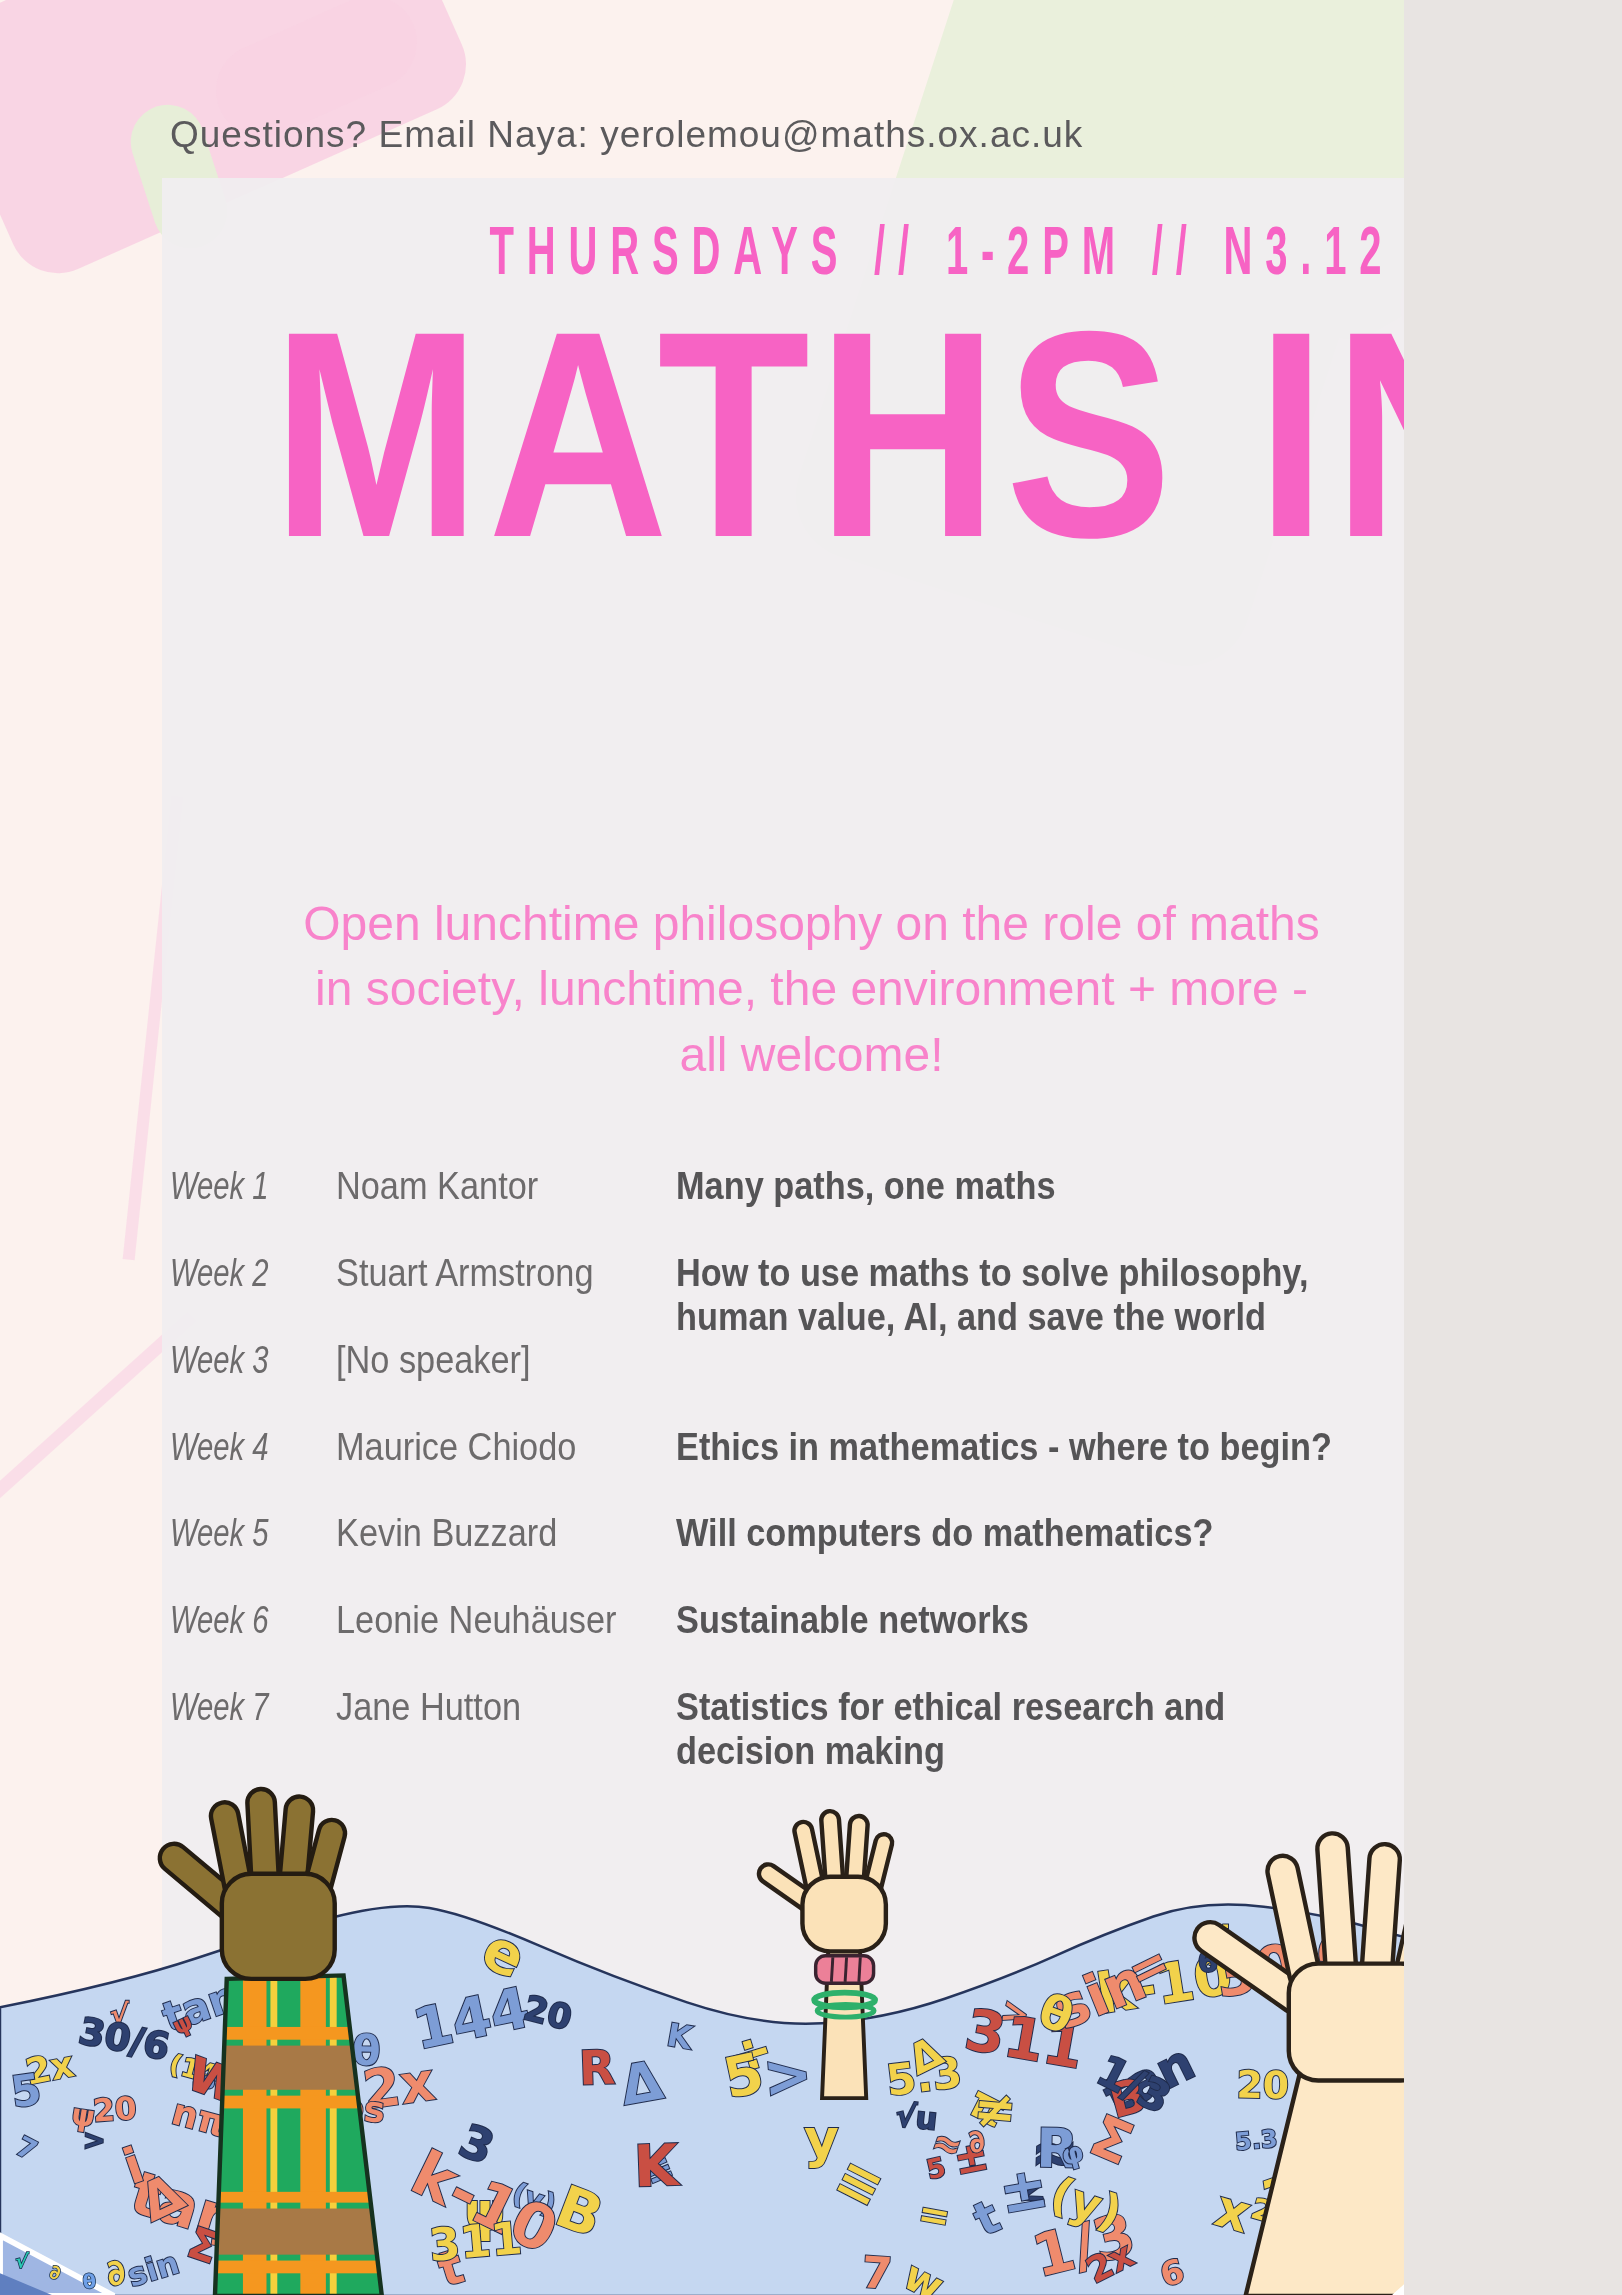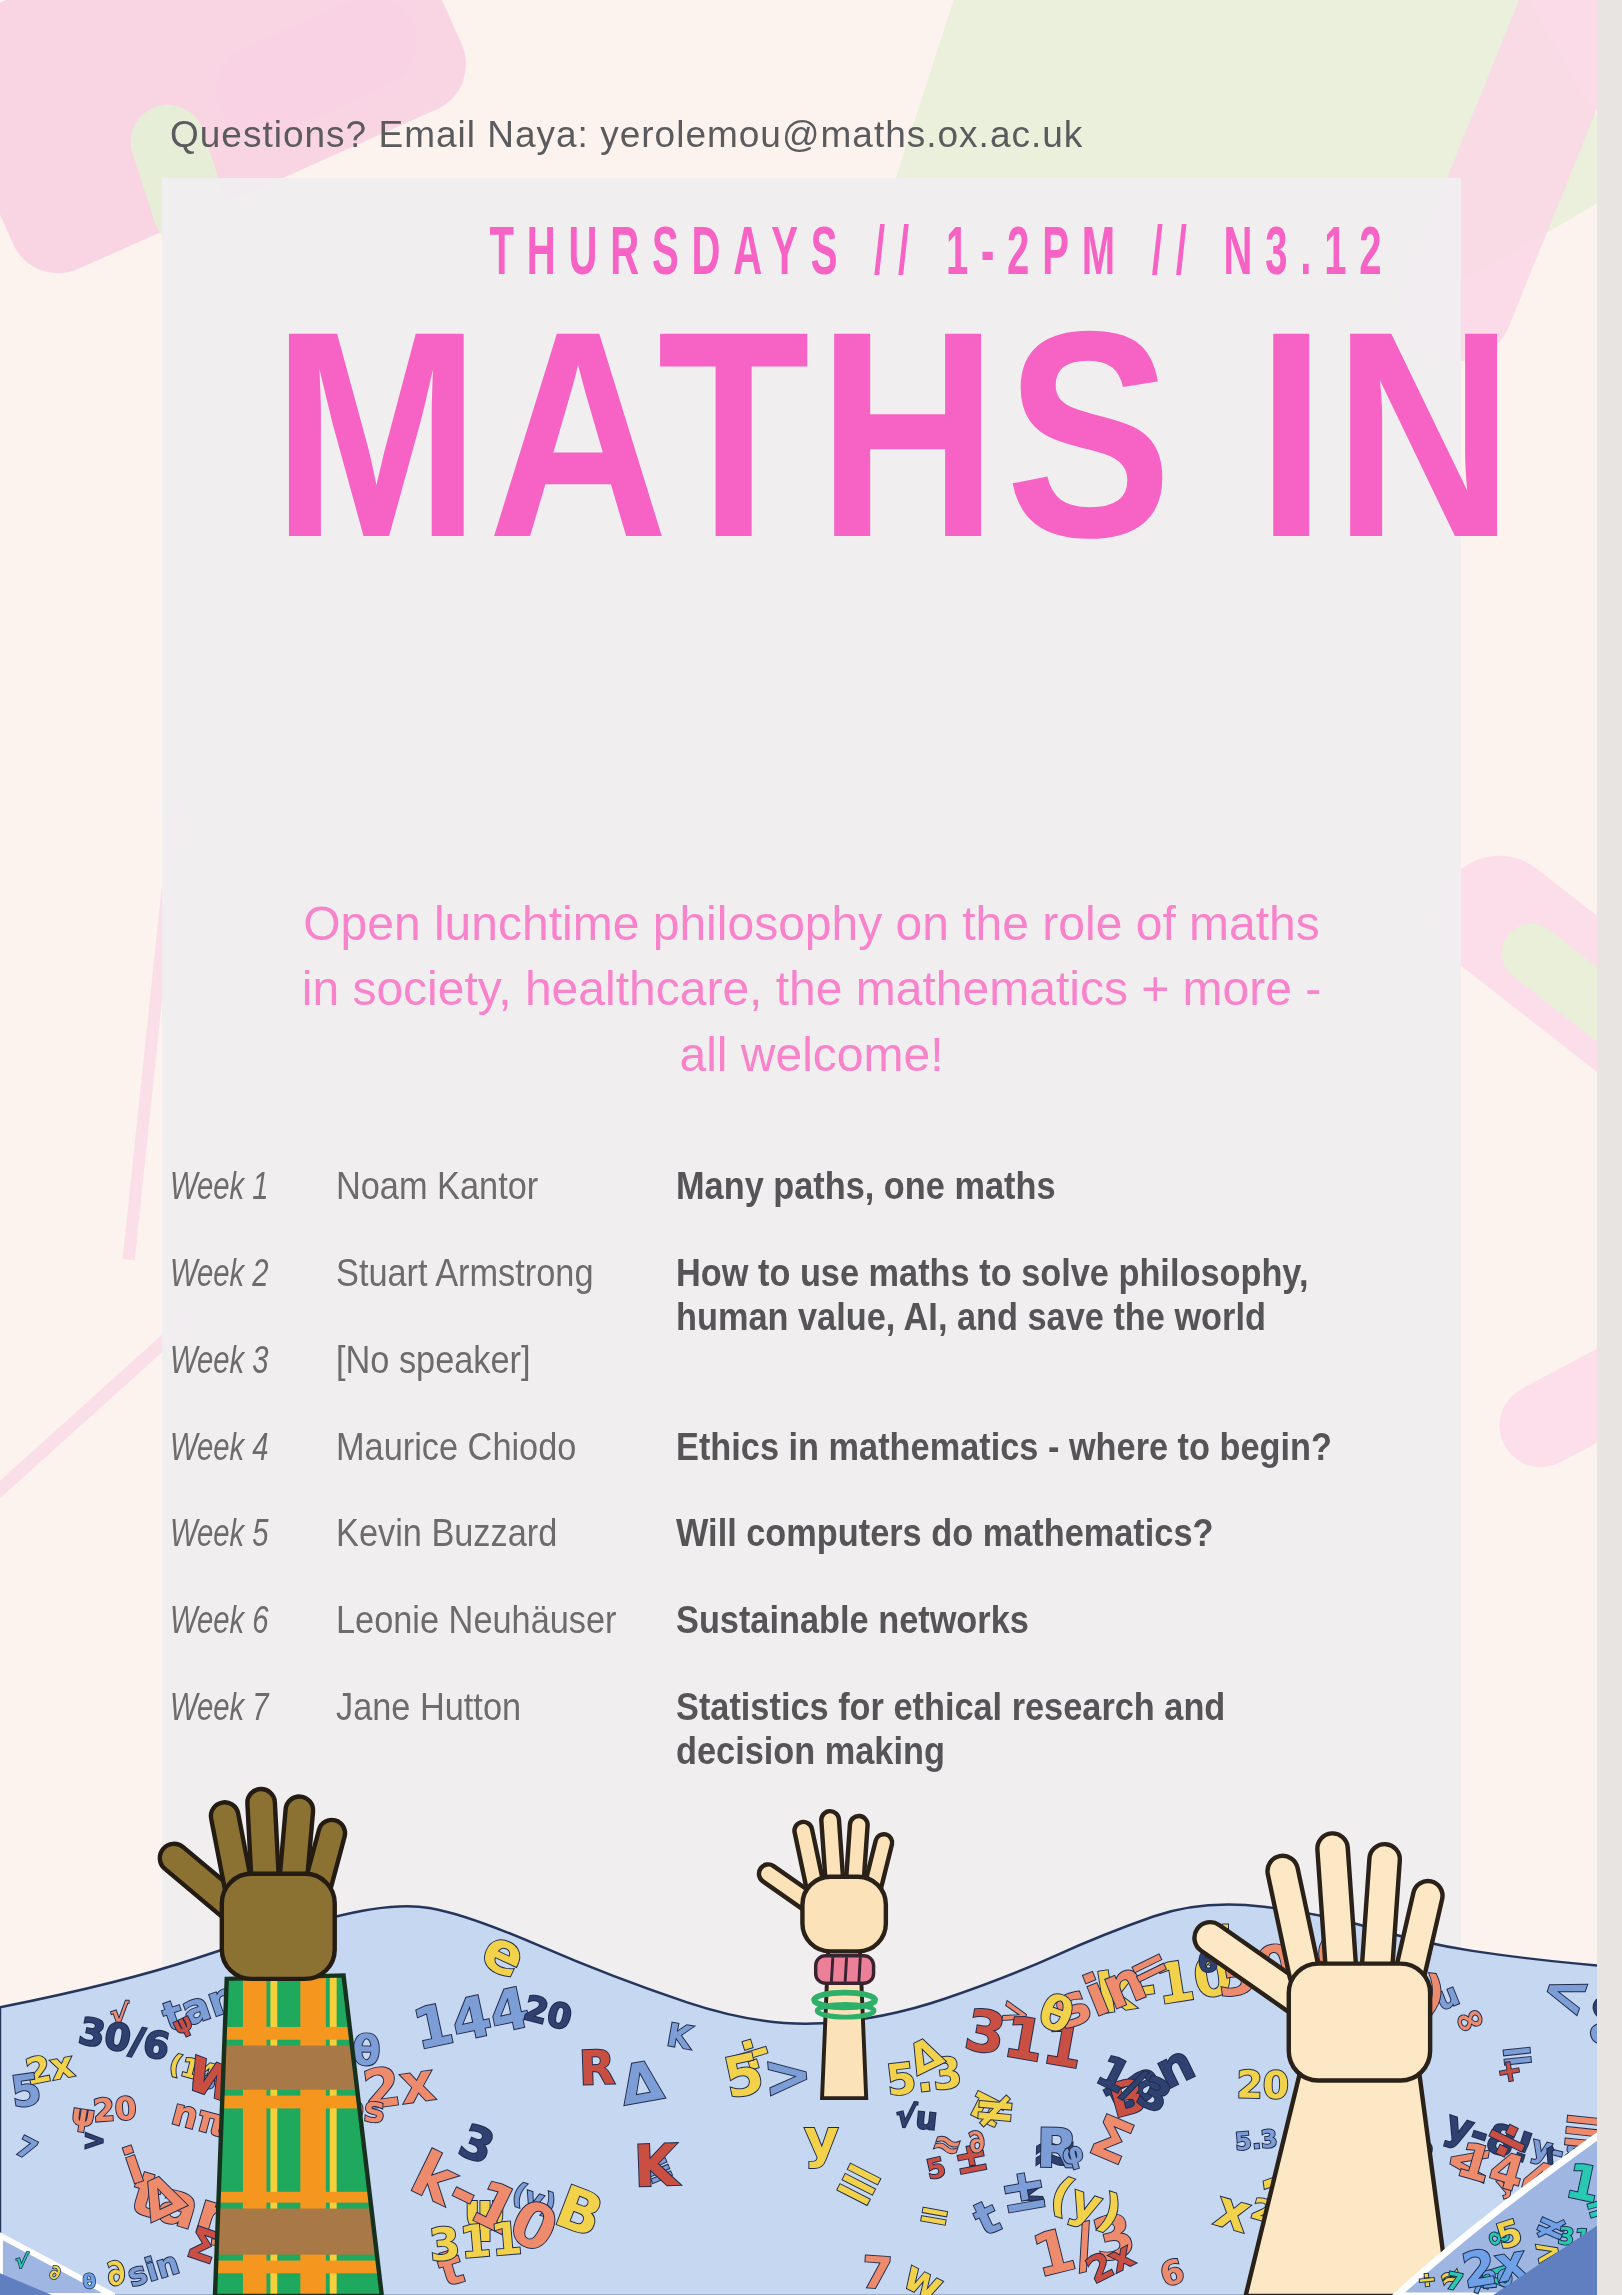--- a/index.html
+++ b/index.html
@@ -1,16 +1,16 @@
 <!DOCTYPE html>
 <html style="font-size:7.9px"><head>
 <meta charset="utf-8">
 <style>
   html,body{margin:0;padding:0;background:#e8e4e2;}
-  .poster{position:relative;width:1597px;height:2295px;overflow:hidden;
+  .poster{position:relative;width:1404px;height:2295px;overflow:hidden;
     background:#fcf2ee;font-family:"Liberation Sans",sans-serif;}
   
   .decor{position:absolute;z-index:0;}
   .d1{left:-44px;top:-74px;width:491px;height:275px;background:#f9d3e3;border-radius:49px;transform:rotate(-24deg);opacity:.92;}
   .d2{left:211px;top:19.6px;width:211px;height:93px;background:#f9d3e3;border-radius:47px;transform:rotate(-24deg);opacity:.92;}
   .d3{left:142px;top:103px;width:74px;height:147px;background:#e7eed8;border-radius:37px;transform:rotate(-18deg);}
   .d4{left:883px;top:-118px;width:471px;height:746px;background:#eaf0dc;border-radius:64px;transform:rotate(18deg);}
   .d5{left:1217px;top:-59px;width:353px;height:353px;background:#eaf0dc;border-radius:54px;transform:rotate(-30deg);}
   .d6{left:1462px;top:-69px;width:113px;height:442px;background:#fbd7e8;border-radius:56px;transform:rotate(22deg);opacity:.85;}
   .d7{left:1403px;top:957px;width:451px;height:123px;background:#fcdeea;border-radius:61px;transform:rotate(38deg);}
@@ -68,21 +68,21 @@
   <div class="txt banner">
     <span class="squeeze">THURSDAYS // 1-2PM // N3.12</span>
   </div>
 
   <div class="txt title-line t1">
     <span class="squeeze">MATHS IN</span>
   </div>
 
   <div class="txt subtitle">
     <div>Open lunchtime philosophy on the role of maths</div>
-    <div>in society, healthcare, the mathematics + more -</div>
+    <div>in society, lunchtime, the environment + more -</div>
     <div>all welcome!</div>
   </div>
 
   <div class="schedule" id="schedule">
     <div class="row" style="top: 1164px;">
       <div class="week">Week 1</div>
       <div class="speaker">Noam Kantor</div>
       <div class="talk">Many paths, one maths</div>
     </div>
 

